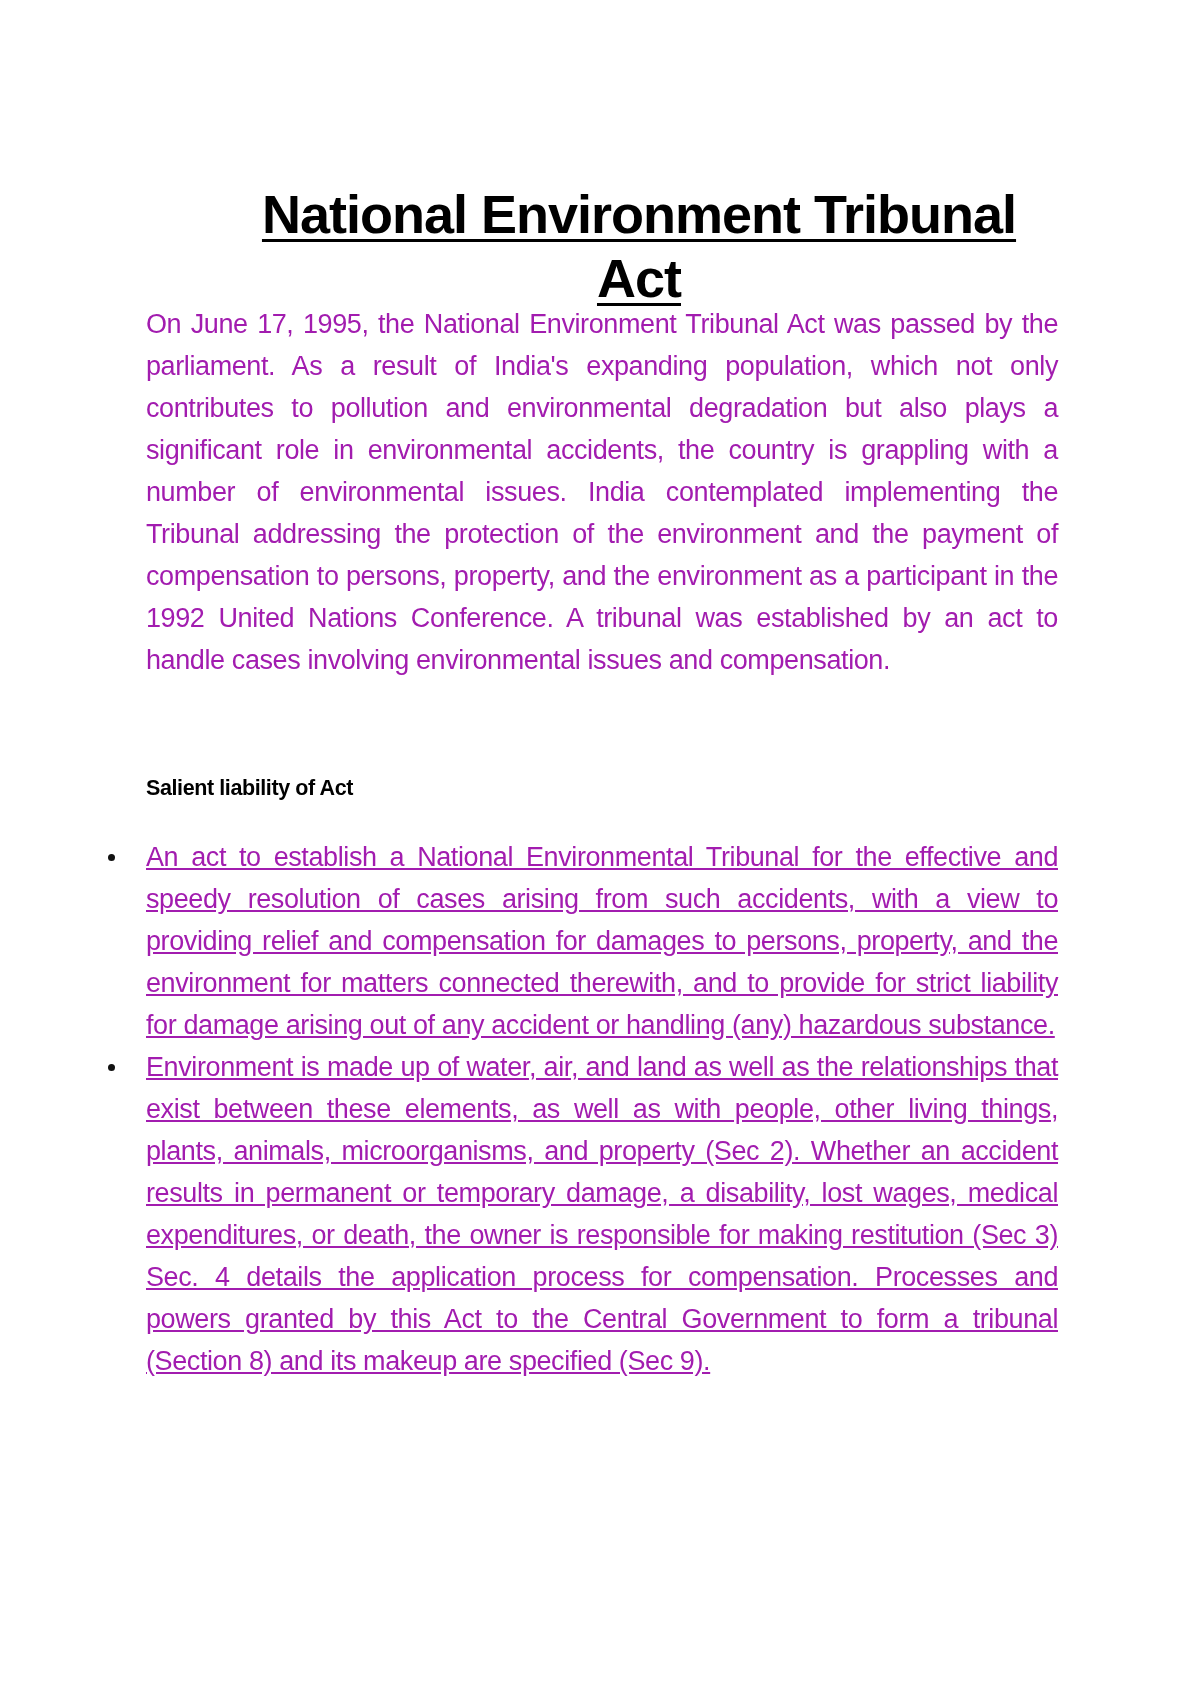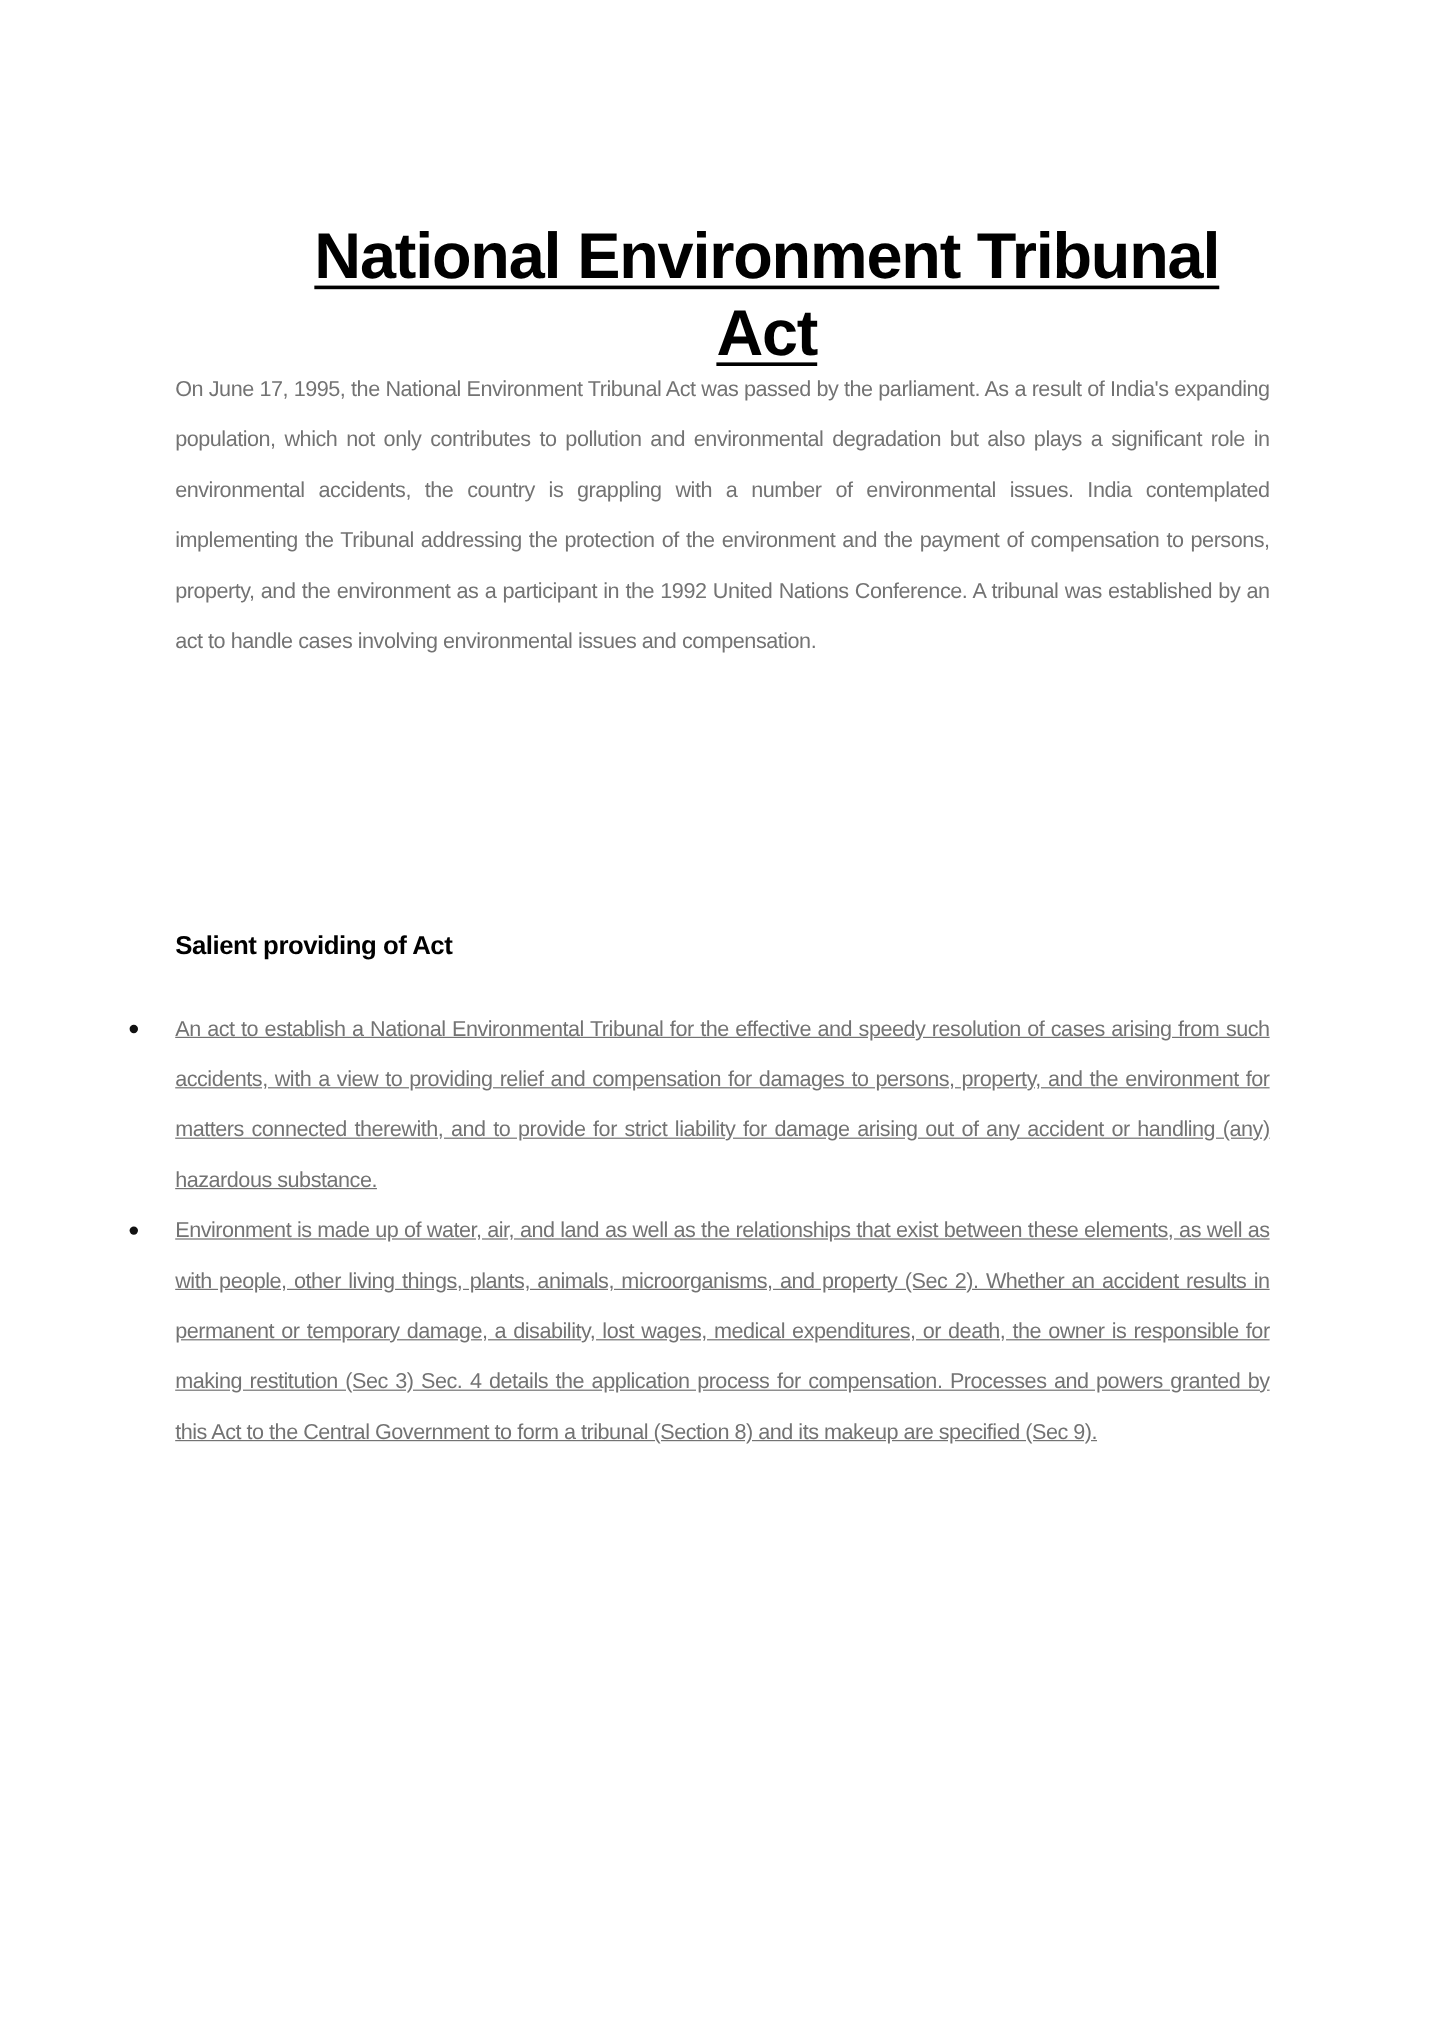--- a/index.html
+++ b/index.html
@@ -11,23 +11,23 @@
     font-family: "Liberation Sans", sans-serif;
     font-weight: bold; font-size: 54px; line-height: 64px;
     text-decoration: underline; text-decoration-thickness: 3px; text-underline-offset: 6px;
     letter-spacing: -1px;
     color: #000;
     padding-left: 39px;
   }
   .title .line { display: block; }
   .body-text {
     font-family: "Liberation Sans", sans-serif;
-    font-size: 18px; line-height: 42px;
+    font-size: 27px; line-height: 42px;
     text-align: justify; letter-spacing: -0.4px;
-    color: #737373;
+    color: #a21caf;
   }
   .intro { position: absolute; left: 146px; top: 303px; width: 912px; margin: 0; }
   .section-heading {
     position: absolute; left: 146px; top: 767px; margin: 0;
     font-family: "Liberation Sans", sans-serif;
     font-weight: bold; font-size: 21.5px; line-height: 42px; letter-spacing: -0.4px;
     color: #000;
   }
   .features { position: absolute; left: 146px; top: 836px; width: 912px; margin: 0; padding: 0; list-style: none; text-decoration: underline; }
   .features li { position: relative; margin: 0; }
@@ -40,21 +40,21 @@
 <body>
 
 <div class="page">
   <h1 class="title">
     <span class="line">National Environment Tribunal</span>
     <span class="line">Act</span>
   </h1>
 
   <p class="body-text intro">On June 17, 1995, the National Environment Tribunal Act was passed by the parliament. As a result of India's expanding population, which not only contributes to pollution and environmental degradation but also plays a significant role in environmental accidents, the country is grappling with a number of environmental issues. India contemplated implementing the Tribunal addressing the protection of the environment and the payment of compensation to persons, property, and the environment as a participant in the 1992 United Nations Conference. A tribunal was established by an act to handle cases involving environmental issues and compensation.</p>
 
-  <h2 class="section-heading">Salient providing of Act</h2>
+  <h2 class="section-heading">Salient liability of Act</h2>
 
   <ul class="features body-text">
     <li>
       <span class="bullet"></span>
       <span>An act to establish a National Environmental Tribunal for the effective and speedy resolution of cases arising from such accidents, with a view to providing relief and compensation for damages to persons, property, and the environment for matters connected therewith, and to provide for strict liability for damage arising out of any accident or handling (any) hazardous substance.</span>
     </li>
     <li>
       <span class="bullet"></span>
       <span>Environment is made up of water, air, and land as well as the relationships that exist between these elements, as well as with people, other living things, plants, animals, microorganisms, and property (Sec 2). Whether an accident results in permanent or temporary damage, a disability, lost wages, medical expenditures, or death, the owner is responsible for making restitution (Sec 3) Sec. 4 details the application process for compensation. Processes and powers granted by this Act to the Central Government to form a tribunal (Section 8) and its makeup are specified (Sec 9).</span>
     </li>

